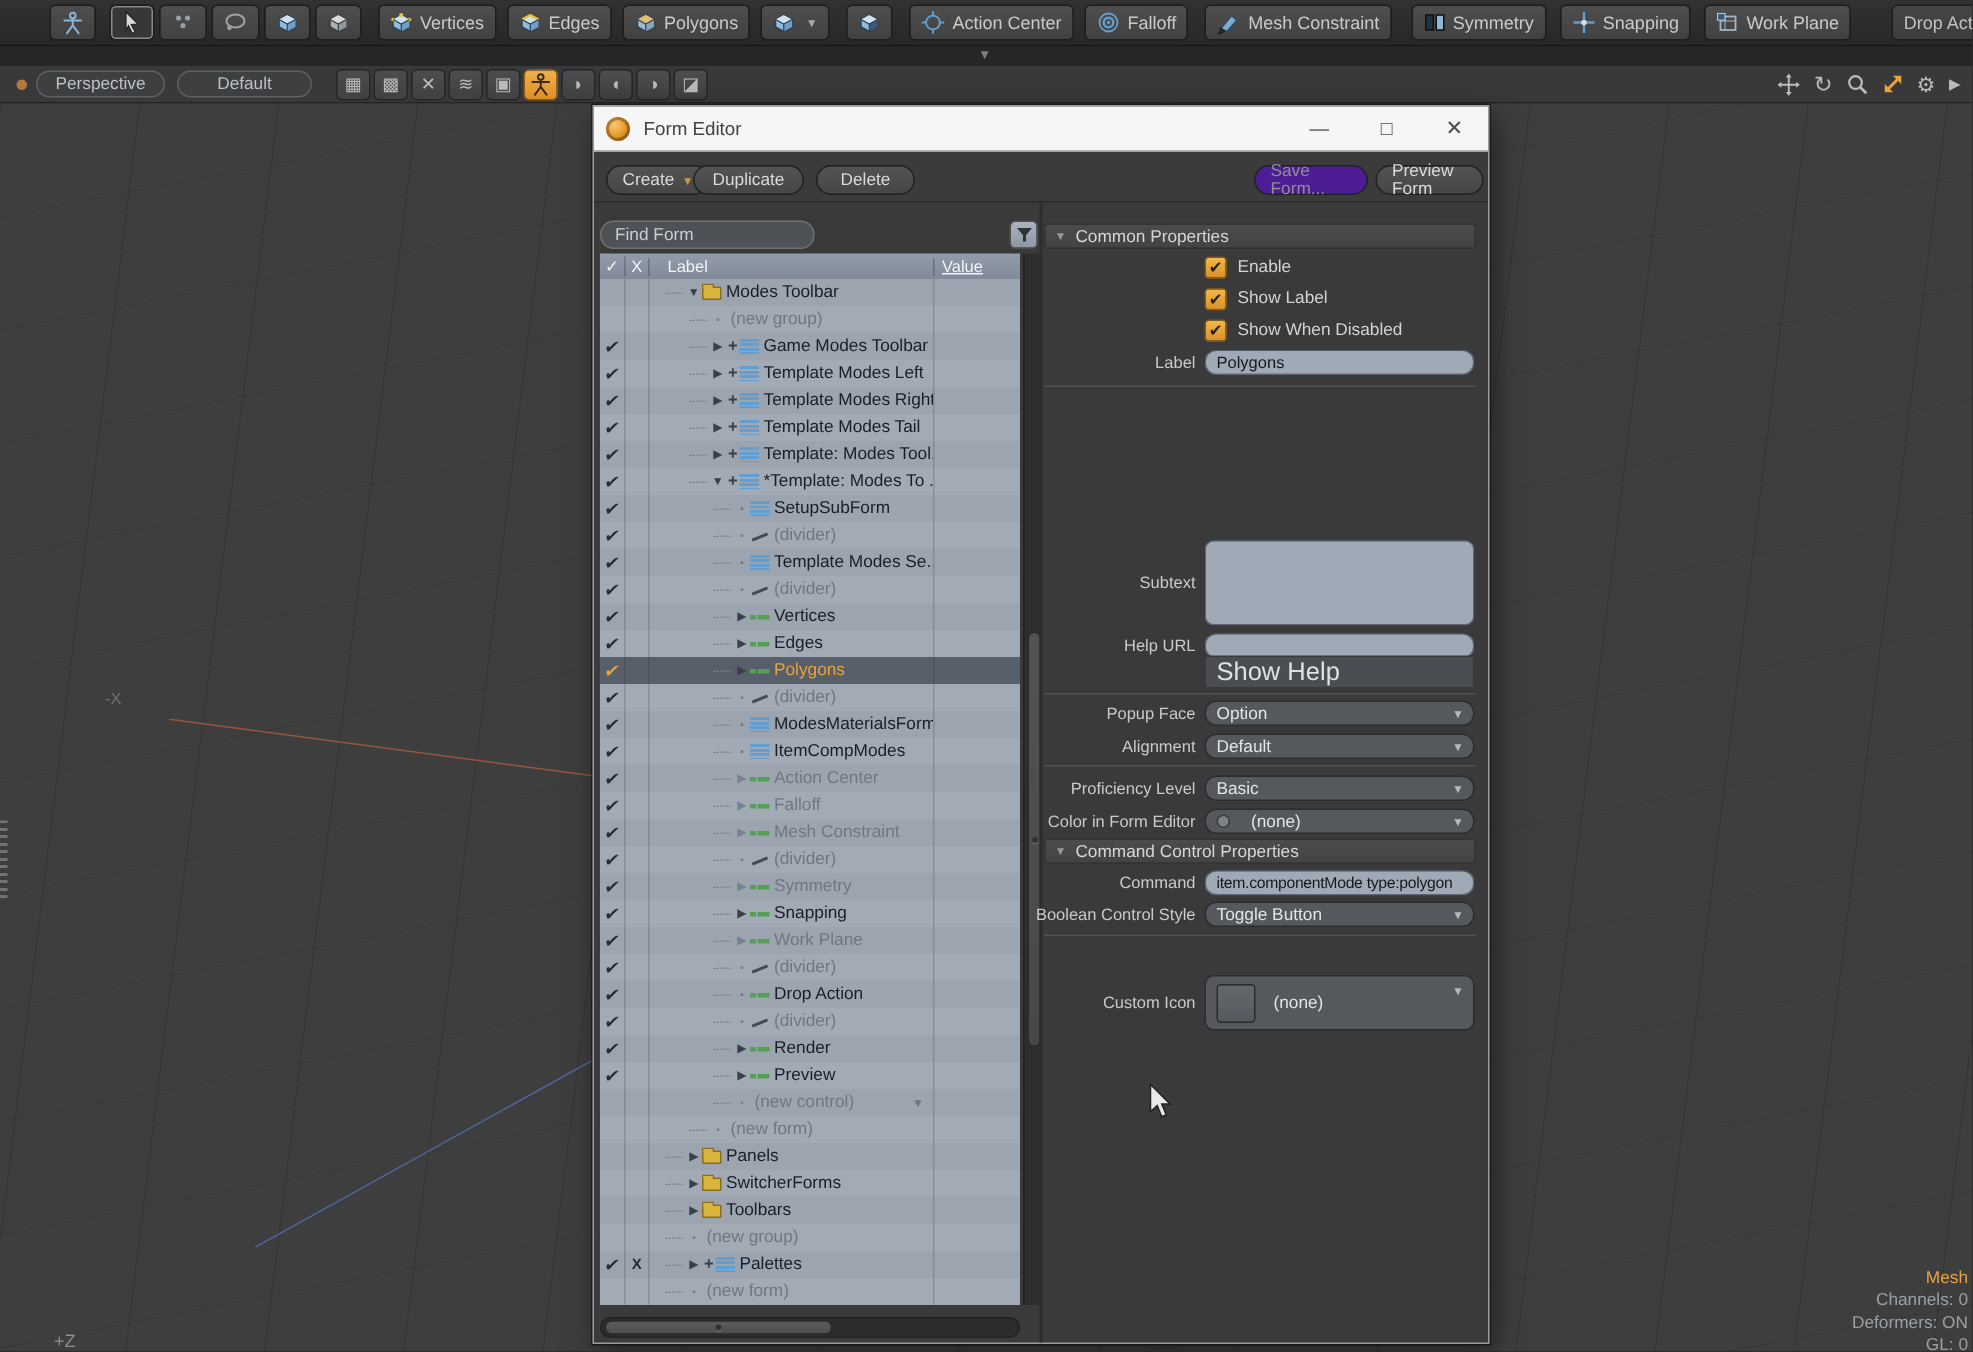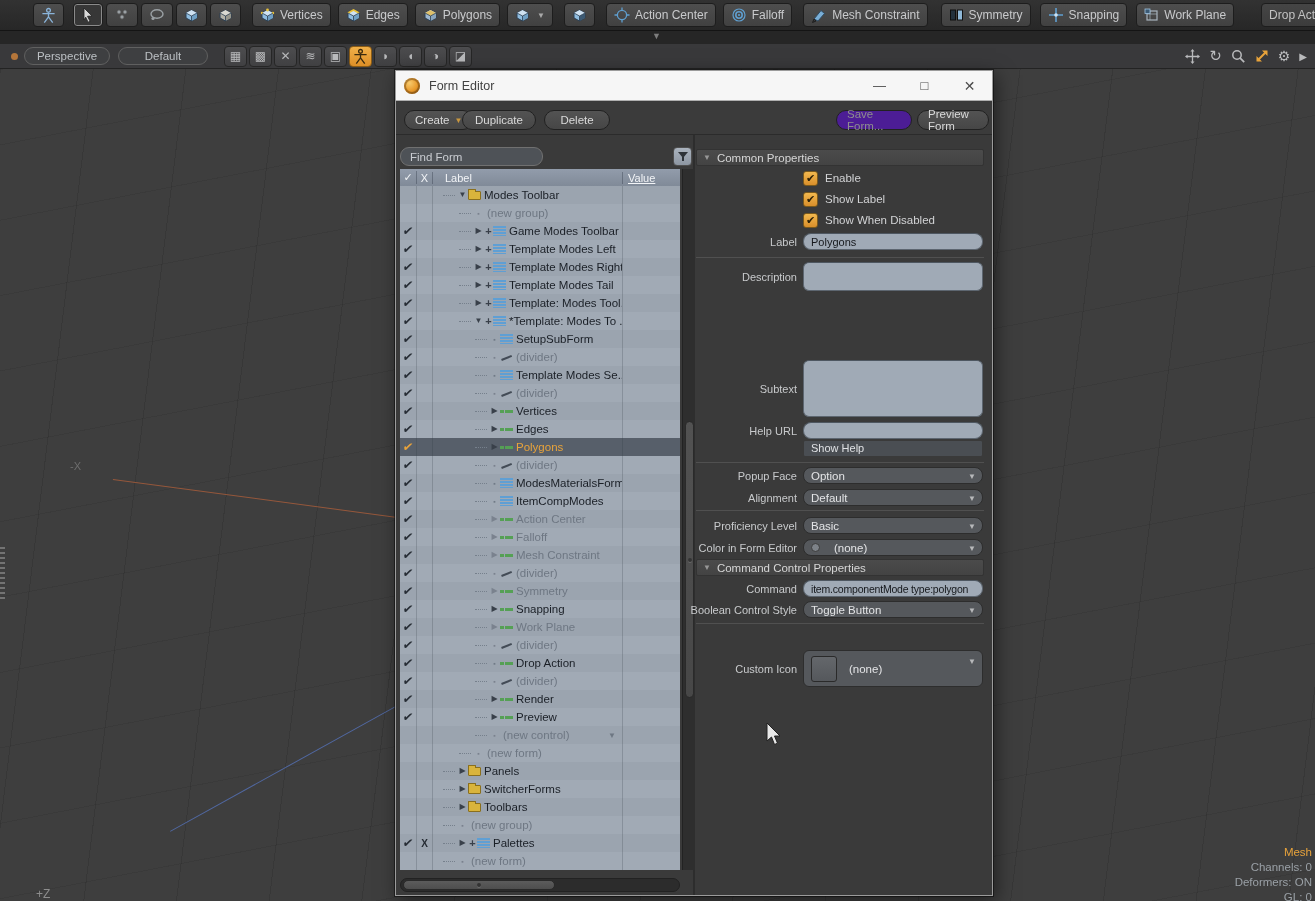--- a/index.html
+++ b/index.html
@@ -125,21 +125,21 @@
   .psection{position:absolute;left:300px;width:288px;height:17px;background:linear-gradient(#4b4b4b,#434343);
     border:1px solid #333;border-radius:2px;display:flex;align-items:center;color:#d6d6d6;font-size:11.5px;gap:6px;padding:0 6px;}
   .psection .tri{color:#979797;font-size:8px;}
   .prow{position:absolute;left:294px;width:293px;display:flex;align-items:center;}
   .plabel{width:113px;text-align:right;padding-right:6px;color:#c8cacc;font-size:11px;flex:none;white-space:nowrap;}
   .pfield{flex:1;min-height:17px;border-radius:8px;display:flex;align-items:center;padding:0 7px;position:relative;overflow:hidden;}
   .pfield.light{background:#a0aab6;color:#15181c;border:1px solid #5d6670;border-top-color:#4e5761;font-size:11px;white-space:nowrap;}
   .pfield.area{border-radius:6px;align-items:flex-start;}
   .pfield.dd{background:#55585c;color:#e3e4e6;border:1px solid #2d2d2d;font-size:11.5px;}
   .pfield .ddcaret{position:absolute;right:6px;top:50%;transform:translateY(-50%);color:#b7b8ba;font-size:8px;}
-  .pfield.btnbar{background:#4a4e53;color:#dfe1e4;border:1px solid #3a3a3a;border-radius:2px;font-size:11px;}
+  .pfield.btnbar{background:#4a4e53;color:#dfe1e4;border:1px solid #3a3a3a;border-radius:2px;font-size:17px;}
   .pcheck{width:15px;height:15px;border-radius:3px;background:linear-gradient(#f2b84e,#d98f2b);border:1px solid #7a5a1d;
     display:flex;align-items:center;justify-content:center;color:#2d2107;font-size:11px;font-weight:bold;flex:none;}
   .pchecklabel{margin-left:7px;color:#d2d3d5;font-size:11.5px;}
   .psep{position:absolute;left:300px;width:288px;height:1px;background:#5a5a5a;opacity:.7;}
   .cmdtext{font-size:10.5px;letter-spacing:-0.2px;}
   .colordot{width:9px;height:9px;border-radius:50%;background:#7d8288;border:1px solid #3c3c3c;margin-right:14px;flex:none;}
   .cicon-box{width:26px;height:26px;border:1px solid #2a2a2a;border-radius:3px;background:linear-gradient(#64676b,#55585c);margin-right:12px;flex:none;}
 
   
   .cursor{position:absolute;left:766px;top:722px;z-index:99;}
@@ -988,26 +988,20 @@
 
     <div class="prow" style="top:162px;height:17px;">
       <span class="plabel">Label</span>
       <span class="pfield light">
           <span>Polygons</span>
         </span>
     </div>
 
     <div class="psep" style="top:186px;"></div>
 
-    <div class="prow" style="top:191px;height:29px;">
-      <span class="plabel">Description</span>
-      <span class="pfield light area" style="height:29px;">
-          <span></span>
-        </span>
-    </div>
     <div class="prow" style="top:289px;height:57px;">
       <span class="plabel">Subtext</span>
       <span class="pfield light area" style="height:57px;">
           <span></span>
         </span>
     </div>
     <div class="prow" style="top:351px;height:17px;justify-content:flex-end;">
       <span class="plabel">Help URL</span>
       <span class="pfield light">
           <span></span>

